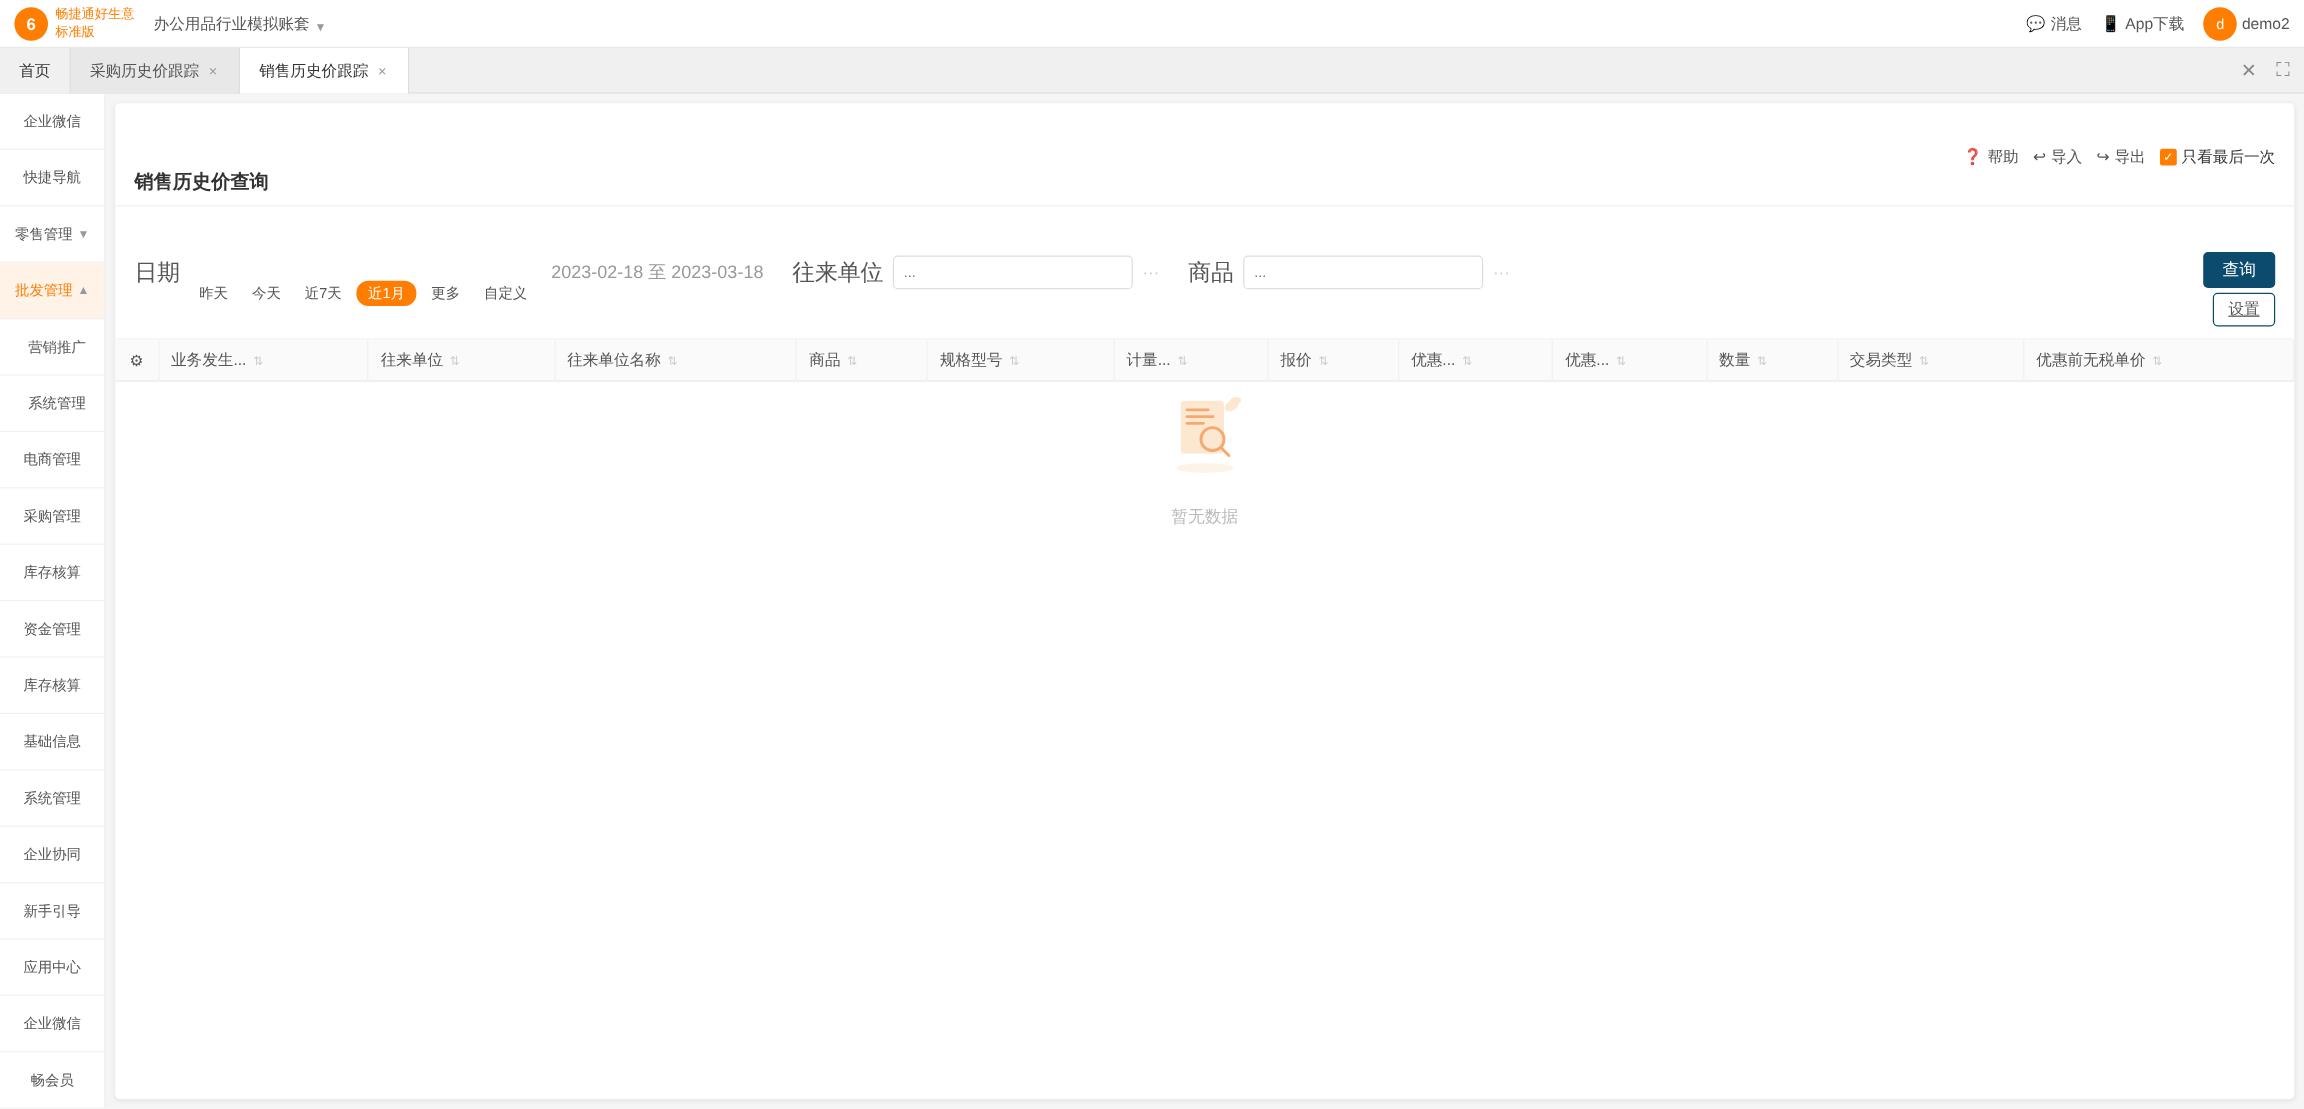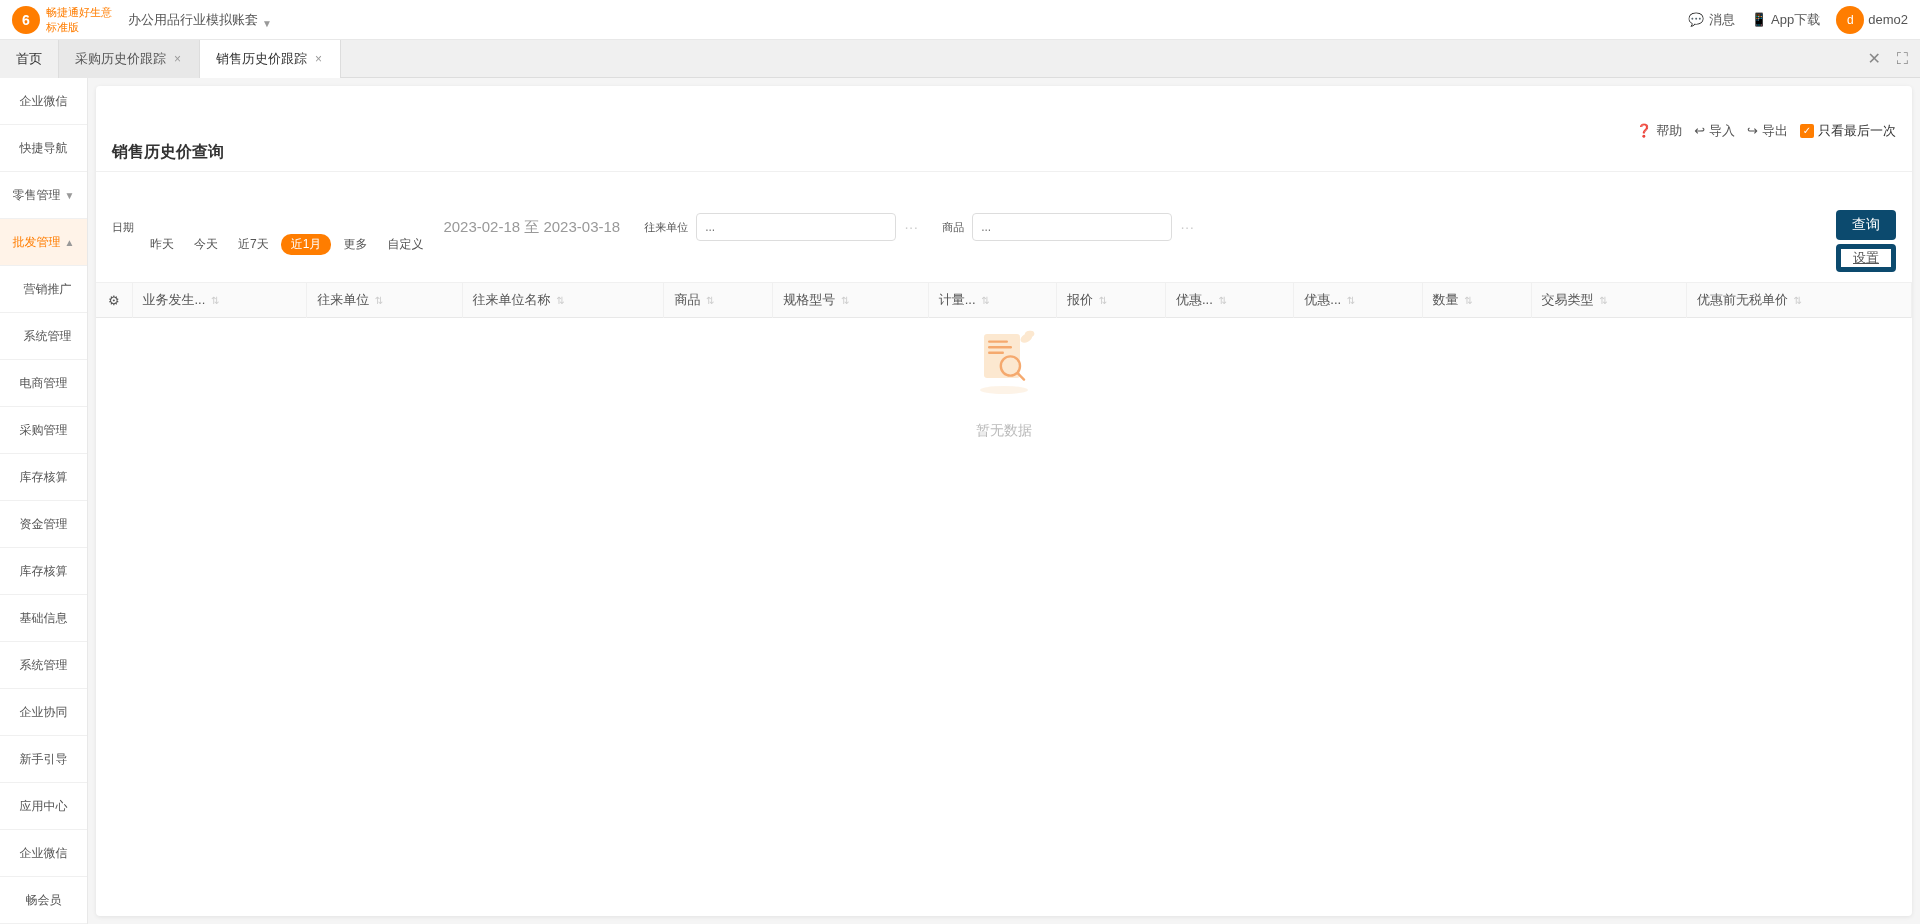--- a/index.html
+++ b/index.html
@@ -251,21 +251,21 @@
       border-bottom: 1px solid #f0f0f0;
       flex-wrap: wrap;
     }
     .filter-group {
       display: flex;
       align-items: center;
       gap: 8px;
     }
     .filter-label {
       color: #555;
-      font-size: 11px;
+      font-size: 19px;
       white-space: nowrap;
     }
     .date-options {
       display: flex;
       align-items: center;
       gap: 4px;
       margin-top: 34px;
     }
     .date-option {
       padding: 2px 8px;
@@ -315,21 +315,21 @@
       padding: 0 16px;
       height: 30px;
       cursor: pointer;
       font-size: 14px;
       margin-top: 28px;
     }
 
     .settings-btn {
       background: #fff;
       color: #555;
-      border: 5px solid #0c4a6e;
+      border: 1px solid #0c4a6e;
       border-radius: 4px;
       padding: 0 12px;
       height: 28px;
       cursor: pointer;
       font-size: 13px;
       text-decoration: underline;
     }
 
     
     .table-container {

